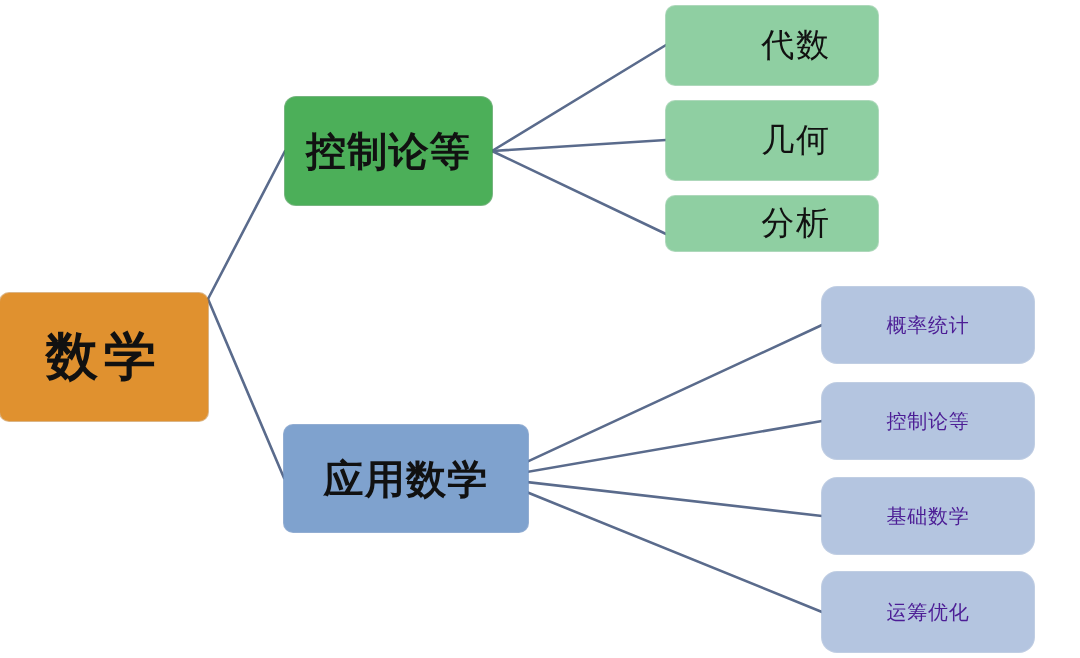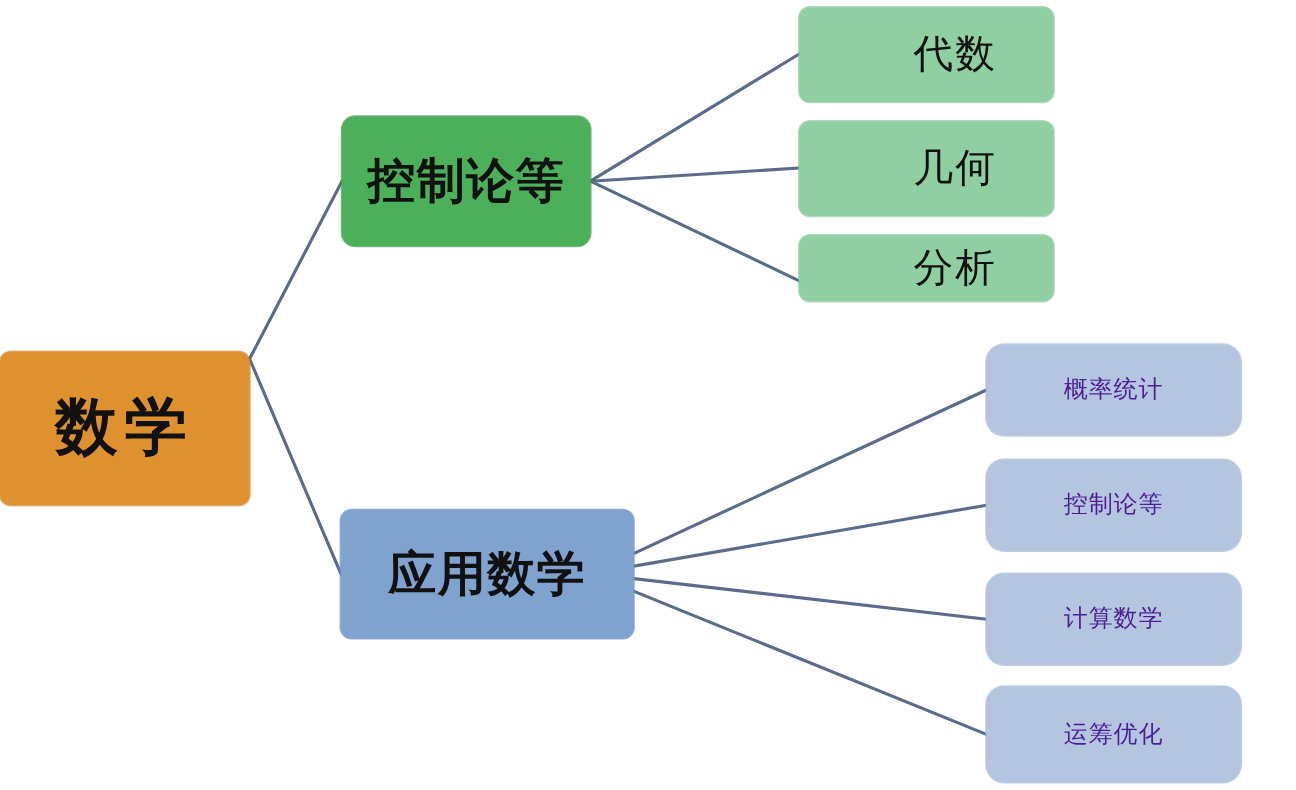--- a/index.html
+++ b/index.html
@@ -122,20 +122,20 @@
 
   <div class="node node-leaf-blue" style="left: 822px; top: 287px; width: 212px; height: 76px;">
     <span>概率统计</span>
   </div>
 
   <div class="node node-leaf-blue" style="left: 822px; top: 383px; width: 212px; height: 76px;">
     <span>控制论等</span>
   </div>
 
   <div class="node node-leaf-blue" style="left: 822px; top: 478px; width: 212px; height: 76px;">
-    <span>计算数学</span>
+    <span>基础数学</span>
   </div>
 
   <div class="node node-leaf-blue" style="left: 822px; top: 572px; width: 212px; height: 80px;">
     <span>运筹优化</span>
   </div>
 
 </div>
 
 </body></html>

